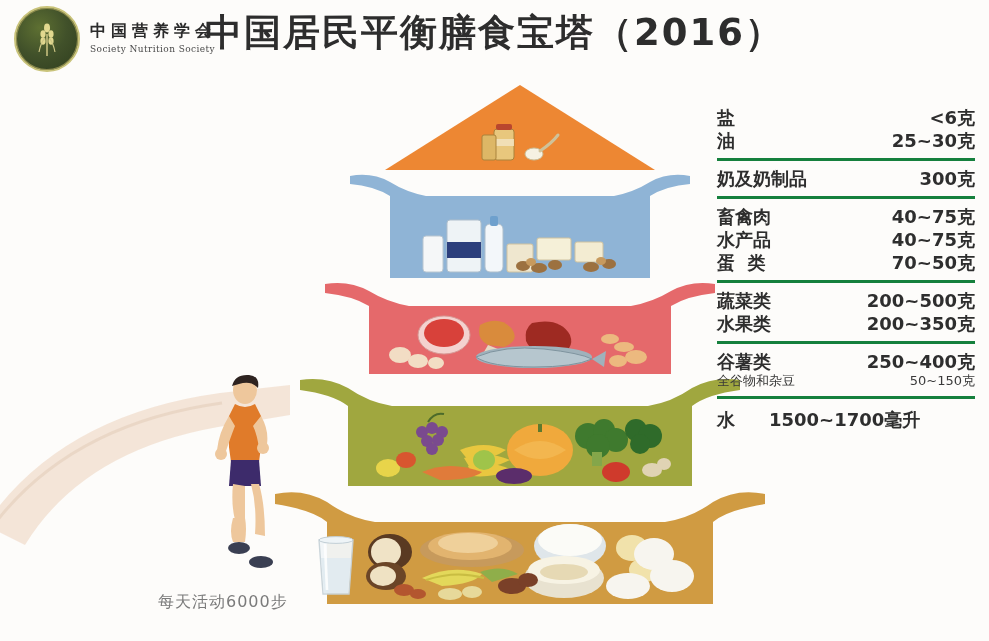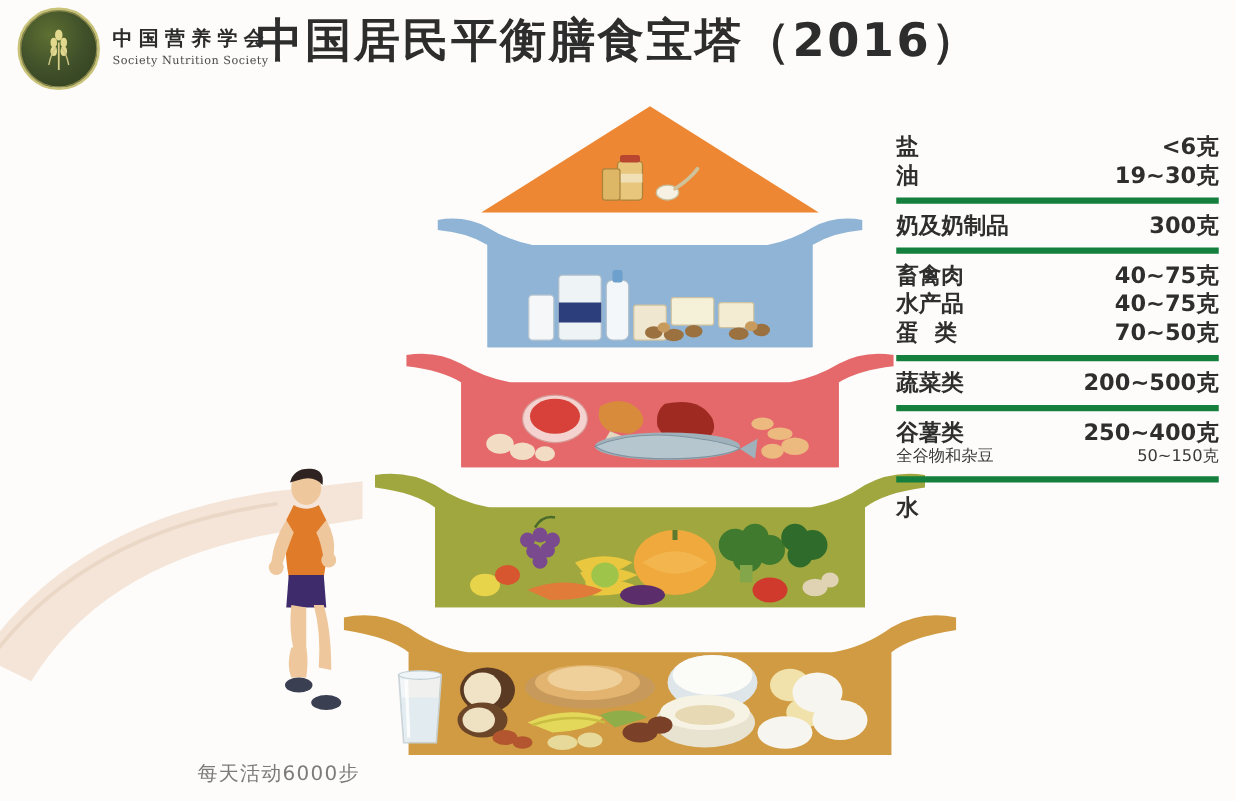--- a/index.html
+++ b/index.html
@@ -28,26 +28,26 @@
   
   .pyramid{position:absolute;left:330px;top:85px;width:380px;height:500px;}
   .tier{position:absolute;}
   .cap-triangle{position:absolute;left:50%;transform:translateX(-50%);
     width:0;height:0;border-left:135px solid transparent;border-right:135px solid transparent;}
 
   
   .track{position:absolute;left:-10px;top:355px;width:360px;height:230px;pointer-events:none;}
   .runner{position:absolute;left:205px;top:370px;width:80px;height:200px;}
   .glass{position:absolute;left:313px;top:536px;width:46px;height:62px;}
-  .walk-caption{position:absolute;left:158px;top:592px;font-size:16px;color:#7b7b7b;letter-spacing:1px;margin-top:17px;}
+  .walk-caption{position:absolute;left:158px;top:592px;font-size:16px;color:#7b7b7b;letter-spacing:1px;}
 
   
   .panel{position:absolute;left:717px;top:100px;width:258px;}
   .grp{position:relative;padding:6px 0;}
-  .grp+.grp{border-top:5px solid #15803d;}
+  .grp+.grp{border-top:3px solid #15803d;}
   .row{display:flex;justify-content:space-between;align-items:baseline;line-height:1.28;}
   .nm{font-size:18px;font-weight:700;color:#2e2e2e;white-space:pre;}
   .vl{font-size:18px;font-weight:700;color:#2e2e2e;white-space:pre;}
   .row.sub .nm,.row.sub .vl{font-size:13px;font-weight:400;color:#3a3a3a;}
   .grp.water{padding-top:9px;}
   .grp.water .row{justify-content:flex-start;gap:34px;}
 </style>
 </head>
 <body>
 
@@ -271,21 +271,21 @@
   <div class="walk-caption">每天活动6000步</div>
 
   <div class="panel" id="panel">
       <div class="grp">
         <div class="row">
           <span class="nm">盐</span>
           <span class="vl">&lt;6克</span>
         </div>
         <div class="row">
           <span class="nm">油</span>
-          <span class="vl">19~30克</span>
+          <span class="vl">25~30克</span>
         </div>
       </div>
       <div class="grp">
         <div class="row">
           <span class="nm">奶及奶制品</span>
           <span class="vl">300克</span>
         </div>
       </div>
       <div class="grp">
         <div class="row">
@@ -298,31 +298,36 @@
         </div>
         <div class="row">
           <span class="nm">蛋  类</span>
           <span class="vl">70~50克</span>
         </div>
       </div>
       <div class="grp">
         <div class="row">
           <span class="nm">蔬菜类</span>
           <span class="vl">200~500克</span>
+        </div>
+        <div class="row">
+          <span class="nm">水果类</span>
+          <span class="vl">200~350克</span>
         </div>
       </div>
       <div class="grp">
         <div class="row">
           <span class="nm">谷薯类</span>
           <span class="vl">250~400克</span>
         </div>
         <div class="row sub">
           <span class="nm">全谷物和杂豆</span>
           <span class="vl">50~150克</span>
         </div>
       </div>
       <div class="grp water">
         <div class="row">
           <span class="nm">水</span>
+          <span class="vl">1500~1700毫升</span>
         </div>
       </div>
     </div>
 </div>
 
 </body></html>

